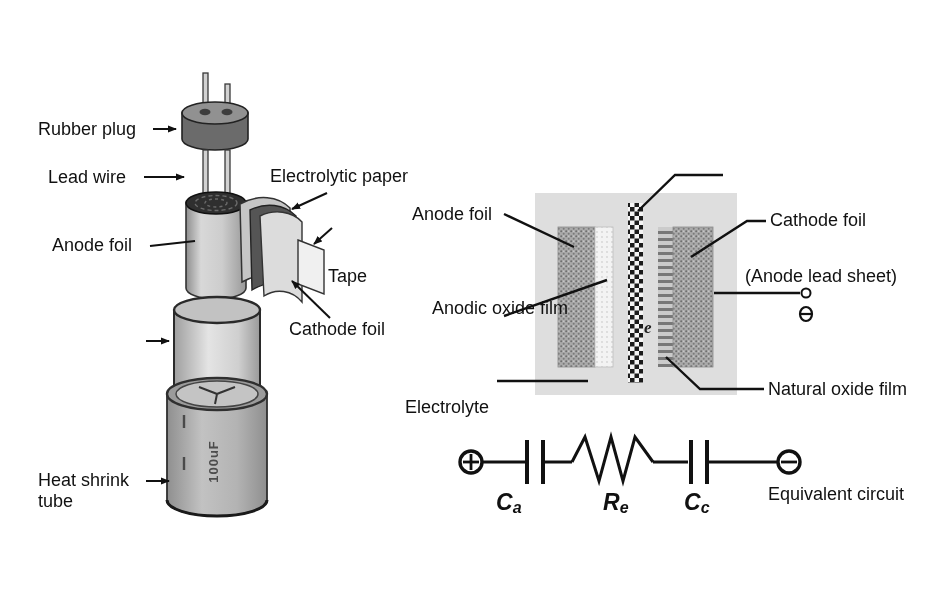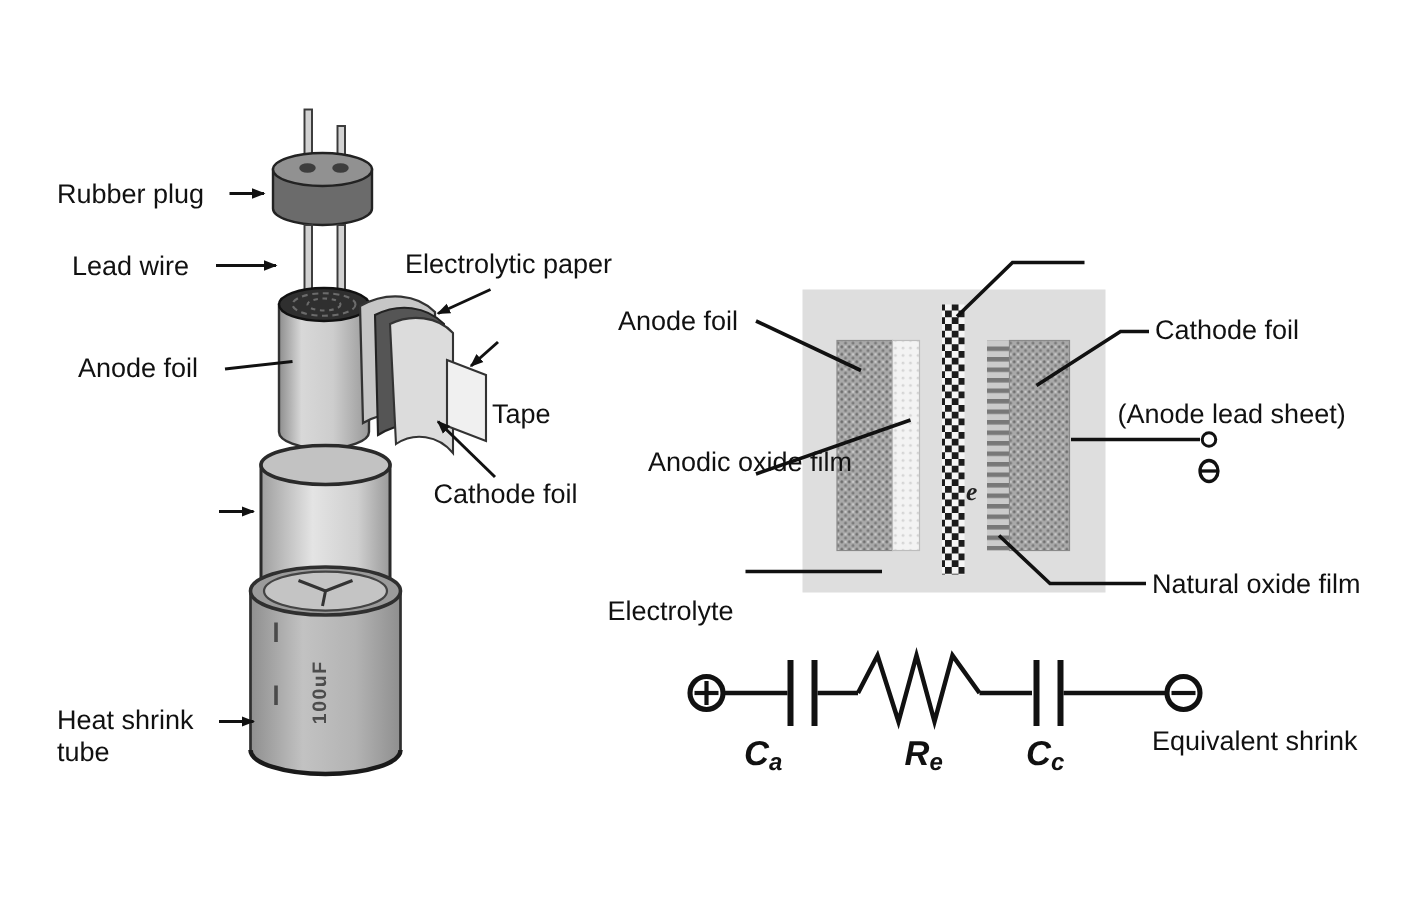--- a/index.html
+++ b/index.html
@@ -188,15 +188,15 @@
   <span class="lbl" style="left:770px;top:210px;">Cathode foil</span>
   <span class="lbl" style="left:745px;top:266px;">(Anode lead sheet)</span>
   <span class="lbl" style="left:384px;top:298px;margin-left:48px;">Anodic oxide film</span>
   <span class="lbl" style="left:405px;top:369px;margin-top:28px;">Electrolyte</span>
   <span class="lbl" style="left:768px;top:379px;">Natural oxide film</span>
   <span class="esym">e</span>
 
   <span class="csym-wrap" style="left:496px;"><span class="csym">C</span><span class="csub">a</span></span>
   <span class="csym-wrap" style="left:603px;"><span class="csym">R</span><span class="csub">e</span></span>
   <span class="csym-wrap" style="left:684px;"><span class="csym">C</span><span class="csub">c</span></span>
-  <span class="lbl" style="left:768px;top:484px;">Equivalent shrink</span>
+  <span class="lbl" style="left:768px;top:484px;">Equivalent circuit</span>
 
 </div>
 
 </body></html>

